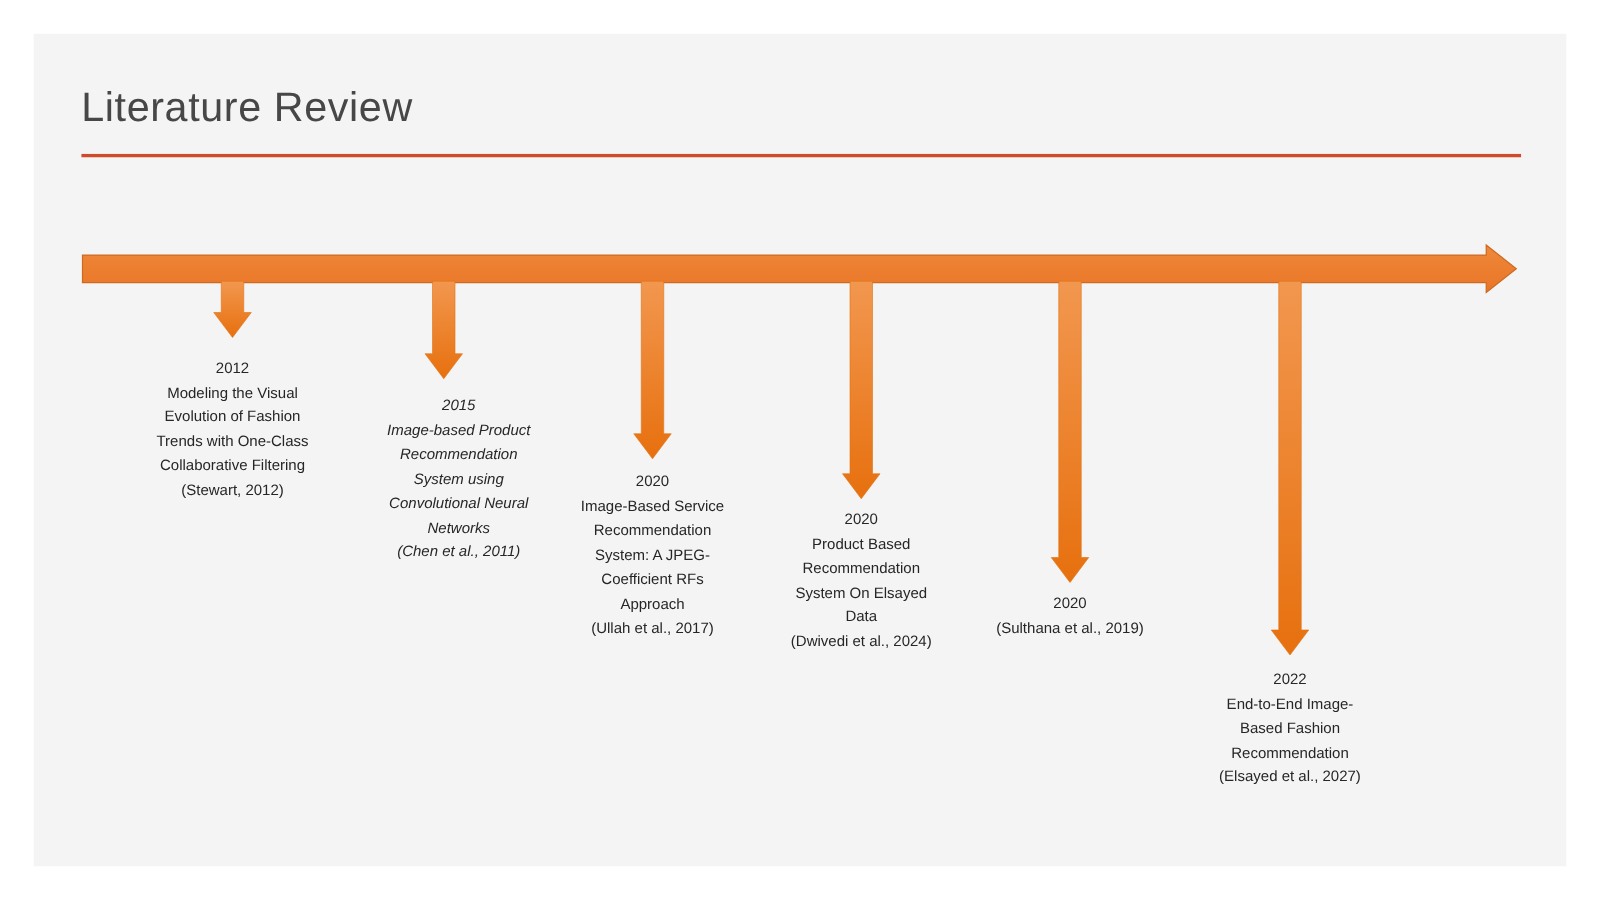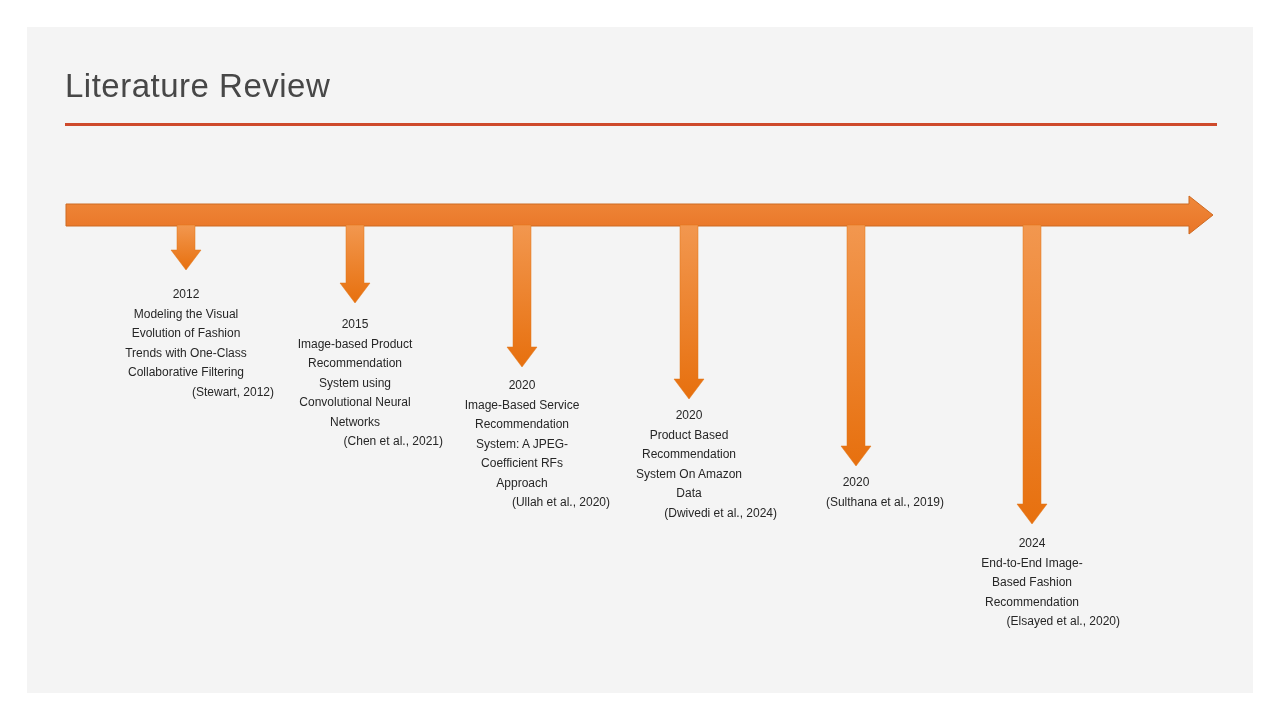--- a/index.html
+++ b/index.html
@@ -47,21 +47,21 @@
     position: absolute;
     width: 176px;
     margin-left: -88px; 
     text-align: center;
     font-size: 12px;
     line-height: 19.5px;
     color: #262626;
   }
   .entry-year { white-space: pre-line; }
   .entry-title { white-space: pre-line; }
-  .entry-citation { white-space: pre-line; text-align: right; }
+  .entry-citation { white-space: pre-line; }
 </style>
 </head>
 <body>
 
 <div class="slide">
 
   <h1 class="slide-title">Literature Review</h1>
 
   <svg class="title-rule" width="1152" height="3">
     <rect x="0" y="0" width="1152" height="3" fill="#CE4A2B"></rect>
@@ -91,55 +91,55 @@
 
   <div class="entry" style="left:159px; top:258px;">
     <div class="entry-year">2012</div>
     <div class="entry-title">Modeling the Visual
 Evolution of Fashion
 Trends with One-Class
 Collaborative Filtering</div>
     <div class="entry-citation">(Stewart, 2012)</div>
   </div>
 
-  <div class="entry" style="left:328px; top:288px;">
+  <div class="entry" style="left:340px; top:288px;font-style:italic;">
     <div class="entry-year">2015</div>
     <div class="entry-title">Image-based Product
 Recommendation
 System using
 Convolutional Neural
 Networks</div>
-    <div class="entry-citation">(Chen et al., 2021)</div>
+    <div class="entry-citation">(Chen et al., 2011)</div>
   </div>
 
   <div class="entry" style="left:495px; top:349px;">
     <div class="entry-year">2020</div>
     <div class="entry-title">Image-Based Service
 Recommendation
 System: A JPEG-
 Coefficient RFs
 Approach</div>
-    <div class="entry-citation">(Ullah et al., 2020)</div>
+    <div class="entry-citation">(Ullah et al., 2017)</div>
   </div>
 
   <div class="entry" style="left:662px; top:379px;">
     <div class="entry-year">2020</div>
     <div class="entry-title">Product Based
 Recommendation
-System On Amazon
+System On Elsayed
 Data</div>
     <div class="entry-citation">(Dwivedi et al., 2024)</div>
   </div>
 
   <div class="entry" style="left:829px; top:446px;">
     <div class="entry-year">2020</div>
     <div class="entry-citation">(Sulthana et al., 2019)</div>
   </div>
 
   <div class="entry" style="left:1005px; top:507px;">
-    <div class="entry-year">2024</div>
+    <div class="entry-year">2022</div>
     <div class="entry-title">End-to-End Image-
 Based Fashion
 Recommendation</div>
-    <div class="entry-citation">(Elsayed et al., 2020)</div>
+    <div class="entry-citation">(Elsayed et al., 2027)</div>
   </div>
 
 </div>
 
 </body></html>

